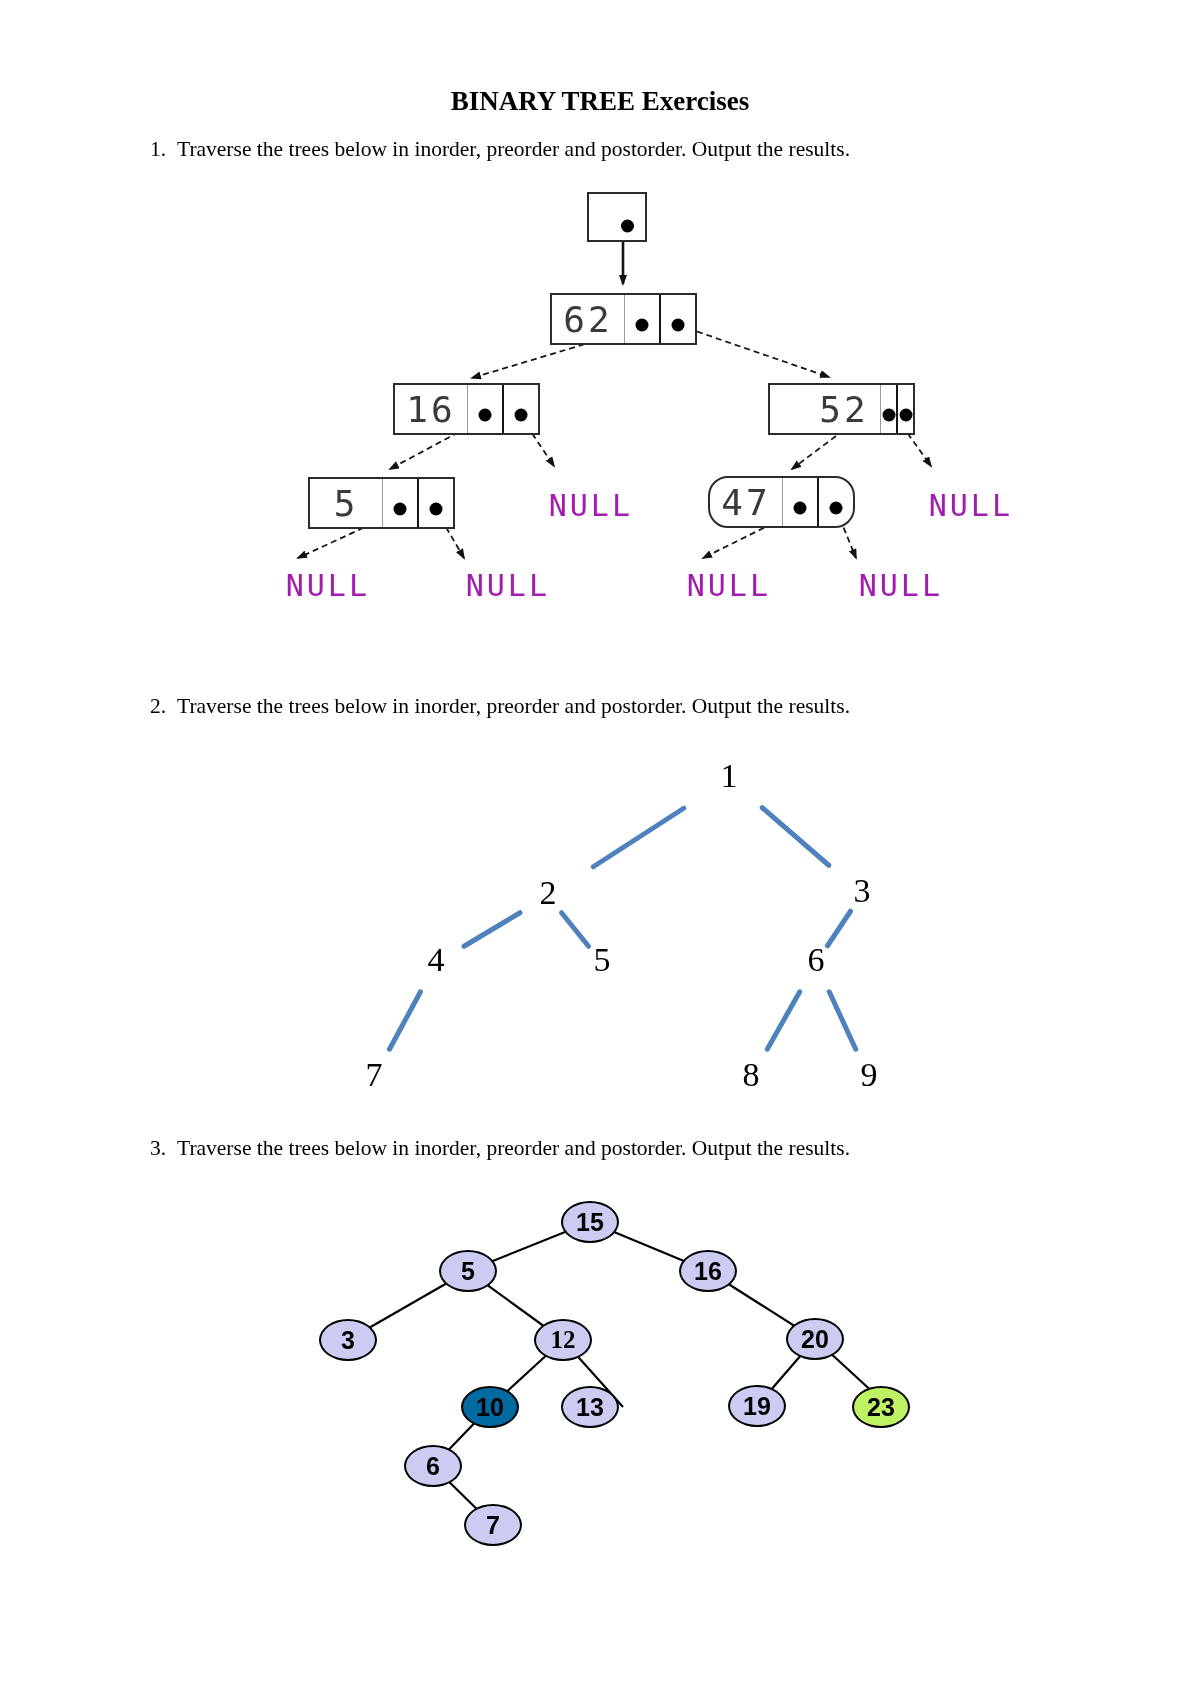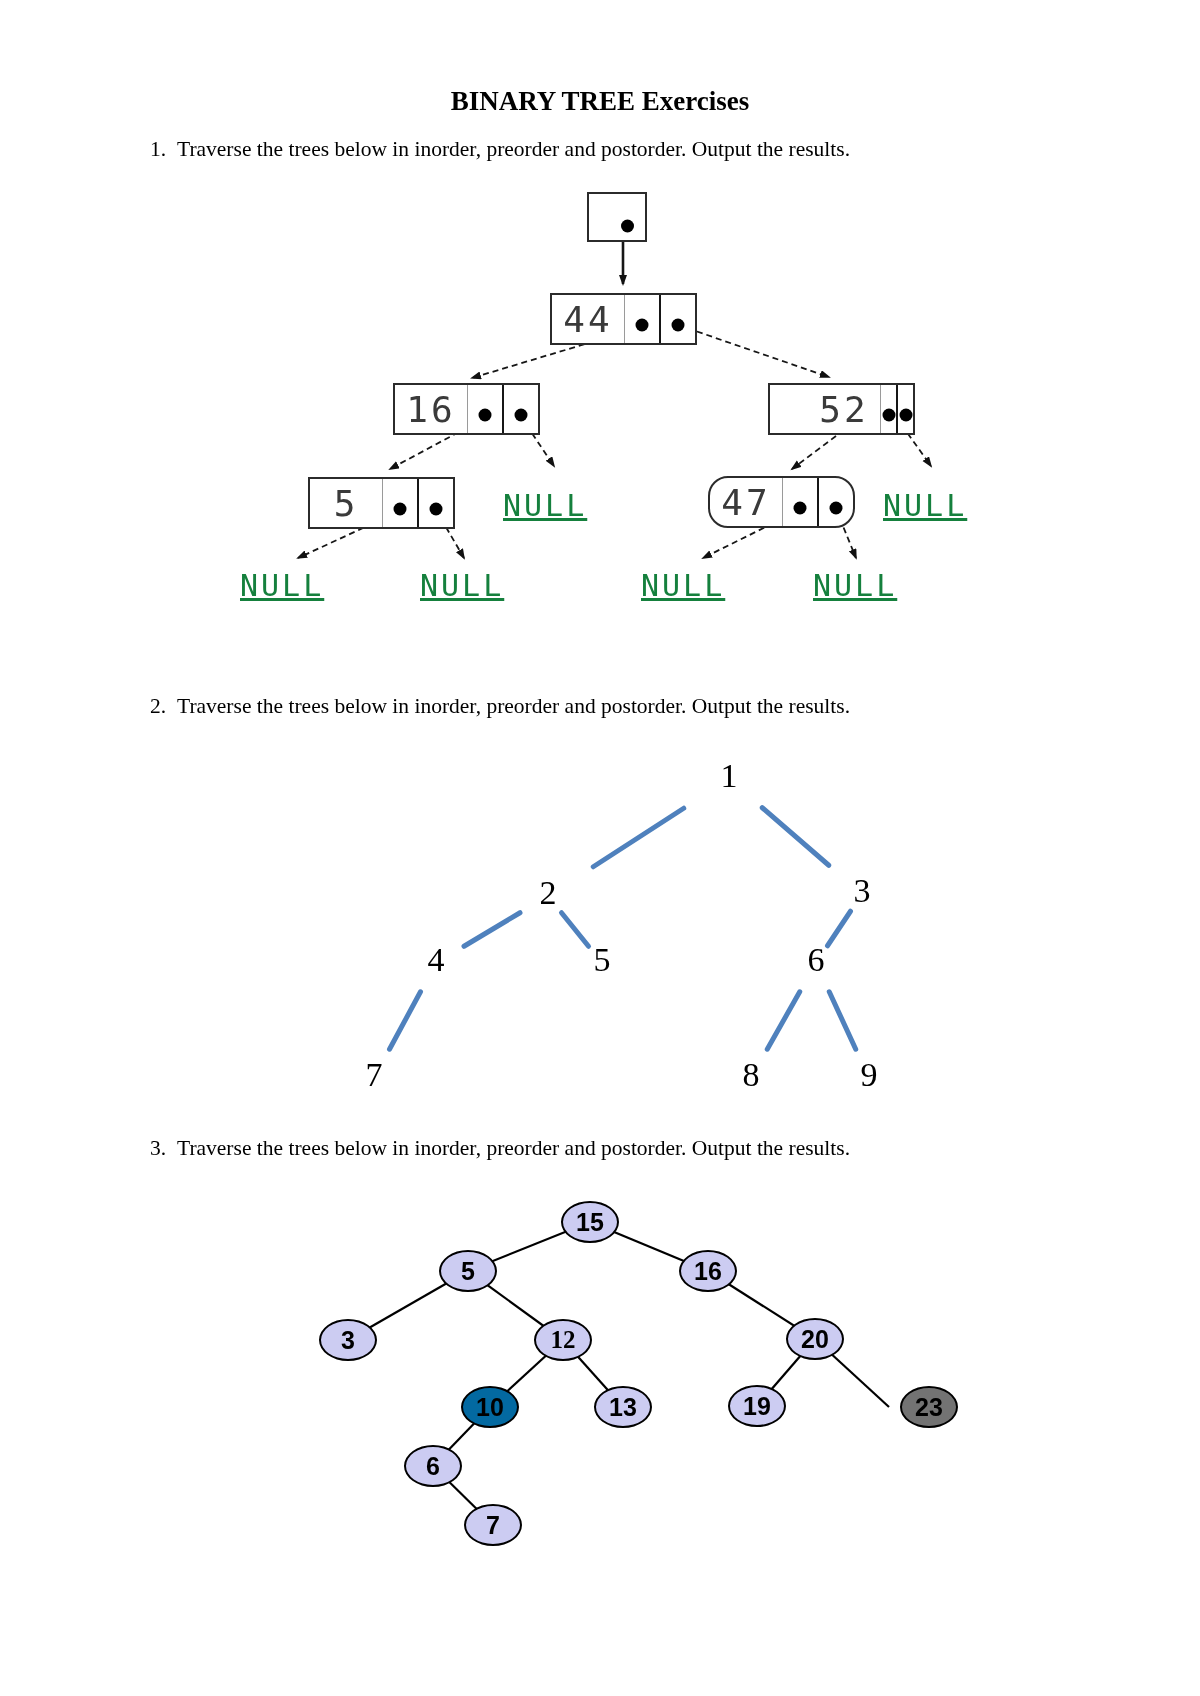--- a/index.html
+++ b/index.html
@@ -19,22 +19,22 @@
   .lnode .val{width:72px;flex:0 0 72px;border-right:1px solid #9a9a9a;display:flex;
               align-items:center;justify-content:center;
               font:36px "DejaVu Sans Mono", monospace;color:#3a3a3a;letter-spacing:3px;}
   .lnode .ptr{flex:1;position:relative;}
   .lnode .ptr.r{border-left:2px solid #161616;}
   .dot{position:absolute;width:13px;height:13px;border-radius:50%;background:#000;
        left:50%;top:30px;transform:translate(-50%,-50%);}
   .rootbox{position:absolute;left:587px;top:192px;width:60px;height:50px;box-sizing:border-box;
            border:2px solid #2b2b2b;background:#fff;}
   .rootbox .dot{left:auto;right:11px;top:32px;transform:translate(0,-50%);}
-  .nulltxt{position:absolute;width:130px;text-align:left;
-           font:30px "DejaVu Sans Mono", monospace;color:#15803d;letter-spacing:3px;line-height:34px;text-decoration:underline;}
+  .nulltxt{position:absolute;width:130px;text-align:right;
+           font:30px "DejaVu Sans Mono", monospace;color:#a21caf;letter-spacing:3px;line-height:34px;}
 
   
   .t2node{position:absolute;width:44px;height:44px;line-height:44px;text-align:center;
           font:34px "Liberation Serif", serif;color:#000;}
 
   
   .t3node{position:absolute;width:58px;height:42px;box-sizing:border-box;border-radius:50%;
           display:flex;align-items:center;justify-content:center;
           font:bold 25px "Liberation Sans", sans-serif;color:#000;text-align:right;}
 
@@ -102,21 +102,21 @@
 <div class="exline" style="top:1136px;">
   <span class="num">3.</span>
   <span>Traverse the trees below in inorder, preorder and postorder. Output the results.</span>
 </div>
 
 <div class="rootbox">
   <i class="dot"></i>
 </div>
 
 <div class="lnode" style="left:550px;top:293px;">
-  <span class="val">44</span>
+  <span class="val">62</span>
   <span class="ptr">
       <i class="dot"></i>
     </span>
   <span class="ptr r">
       <i class="dot"></i>
     </span>
 </div>
 <div class="lnode" style="left:393px;top:383px;">
   <span class="val">16</span>
   <span class="ptr">
@@ -173,18 +173,18 @@
     <div class="t2node" style="left: 847px; top: 1056px;">9</div>
   </div>
 <div id="t3nodes">
     <div class="t3node" style="background: rgb(204, 204, 242); border: 2.5px solid rgb(0, 0, 0); left: 561px; top: 1201px;">15</div>
     <div class="t3node" style="background: rgb(204, 204, 242); border: 2.5px solid rgb(0, 0, 0); left: 439px; top: 1250px;">5</div>
     <div class="t3node" style="background: rgb(204, 204, 242); border: 2.5px solid rgb(0, 0, 0); left: 679px; top: 1250px;">16</div>
     <div class="t3node" style="background: rgb(204, 204, 242); border: 2.5px solid rgb(0, 0, 0); left: 319px; top: 1319px;">3</div>
     <div class="t3node" style="background: rgb(204, 204, 242); border: 2.5px solid rgb(0, 0, 0); left: 534px; top: 1319px; font-family: Liberation Serif, serif;">12</div>
     <div class="t3node" style="background: rgb(204, 204, 242); border: 2.5px solid rgb(0, 0, 0); left: 786px; top: 1318px;">20</div>
     <div class="t3node" style="background: #0369a1; border: 2.5px solid rgb(0, 0, 0); left: 461px; top: 1386px;">10</div>
-    <div class="t3node" style="background: rgb(204, 204, 242); border: 2.5px solid rgb(0, 0, 0); left: 594px; top: 1386px;">13</div>
+    <div class="t3node" style="background: rgb(204, 204, 242); border: 2.5px solid rgb(0, 0, 0); left: 561px; top: 1386px;">13</div>
     <div class="t3node" style="background: rgb(204, 204, 242); border: 2.5px solid rgb(0, 0, 0); left: 728px; top: 1385px;">19</div>
-    <div class="t3node" style="background: #737373; border: 2.5px solid rgb(0, 0, 0); left: 900px; top: 1386px;">23</div>
+    <div class="t3node" style="background: #bef264; border: 2.5px solid rgb(0, 0, 0); left: 852px; top: 1386px;">23</div>
     <div class="t3node" style="background: rgb(204, 204, 242); border: 2.5px solid rgb(0, 0, 0); left: 404px; top: 1445px;">6</div>
     <div class="t3node" style="background: rgb(204, 204, 242); border: 2.5px solid rgb(0, 0, 0); left: 464px; top: 1504px;">7</div>
   </div>
 
 </body></html>

